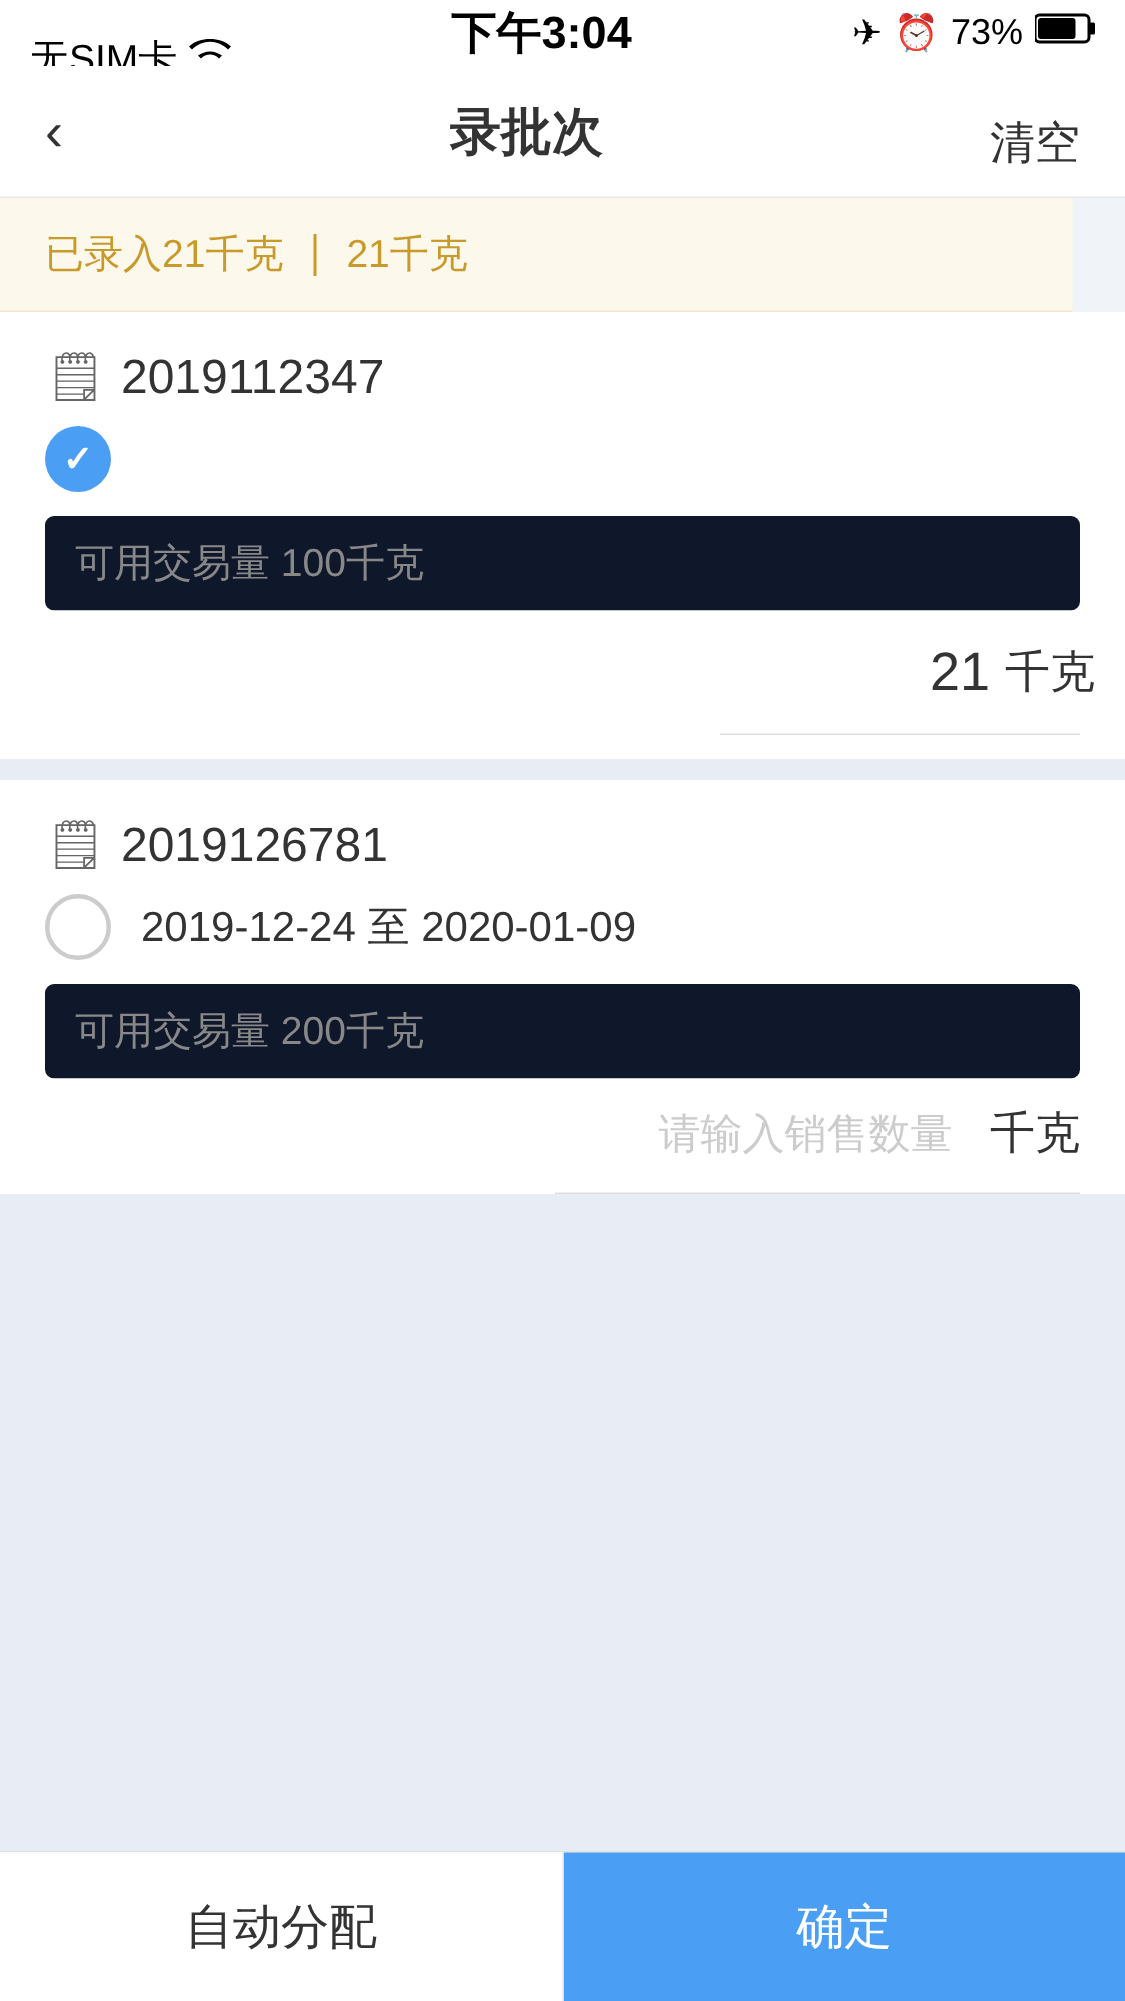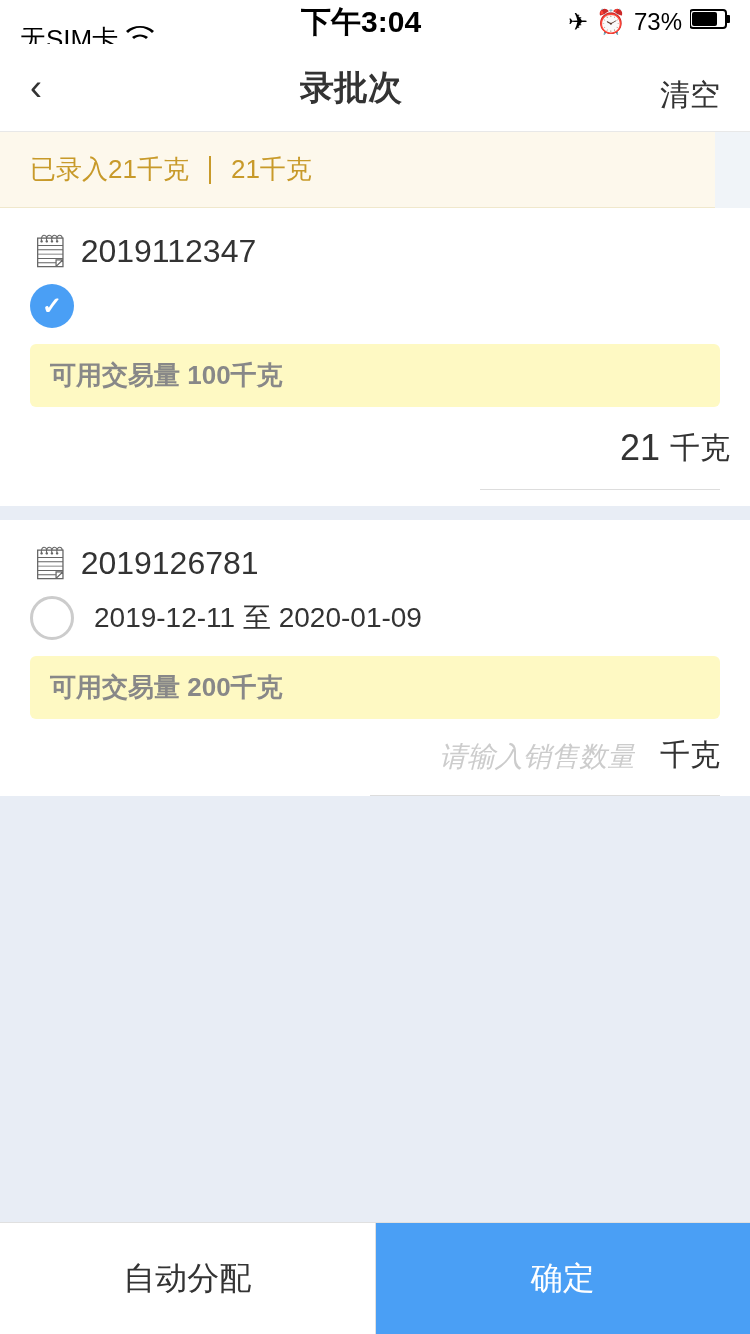--- a/index.html
+++ b/index.html
@@ -150,25 +150,24 @@
       color: #fff;
       font-size: 24px;
       font-weight: bold;
     }
     .batch-date-text {
       font-size: 28px;
       color: #333;
     }
 
     .batch-avail-row {
-      background: #fef9c3;
+      background: #0f172a;
       border-radius: 6px;
       padding: 14px 20px;
       margin-bottom: 0;
-      font-weight: bold;
     }
     .batch-avail-text {
       font-size: 26px;
       color: #888;
     }
 
     
     .quantity-row {
       display: flex;
       align-items: center;
@@ -217,21 +216,20 @@
       position: relative;
     }
     .quantity-input {
       border: none;
       outline: none;
       font-size: 30px;
       color: #ccc;
       text-align: right;
       background: transparent;
       width: 300px;
-      font-style: italic;
     }
     .quantity-input::placeholder {
       color: #ccc;
       font-size: 28px;
     }
     .input-unit {
       font-size: 30px;
       color: #333;
     }
     .input-divider {
@@ -250,21 +248,21 @@
       flex: 1;
       min-height: 420px;
     }
 
     
     .bottom-bar {
       position: fixed;
       bottom: 0;
       left: 0;
       width: 750px;
-      height: 112px;
+      height: 100px;
       display: flex;
       border-top: 1px solid #e0e0e0;
       background: #fff;
     }
     .bottom-btn-left {
       flex: 1;
       display: flex;
       align-items: center;
       justify-content: center;
       background: #fff;
@@ -366,21 +364,21 @@
   <div class="batch-card">
     <div class="batch-item-2">
 
       <div class="batch-id-row">
         <span class="batch-id-icon">🗒</span>
         <span class="batch-id-text">2019126781</span>
       </div>
 
       <div class="batch-date-row">
         <div class="radio-circle unselected"></div>
-        <span class="batch-date-text">2019-12-11 至 2020-01-09</span>
+        <span class="batch-date-text">2019-12-24 至 2020-01-09</span>
       </div>
 
       <div class="batch-avail-row">
         <span class="batch-avail-text">可用交易量 200千克</span>
       </div>
     </div>
 
     <div class="input-quantity-row">
       <input class="quantity-input" type="number" placeholder="请输入销售数量" style="">
       <span class="input-unit">千克</span>

